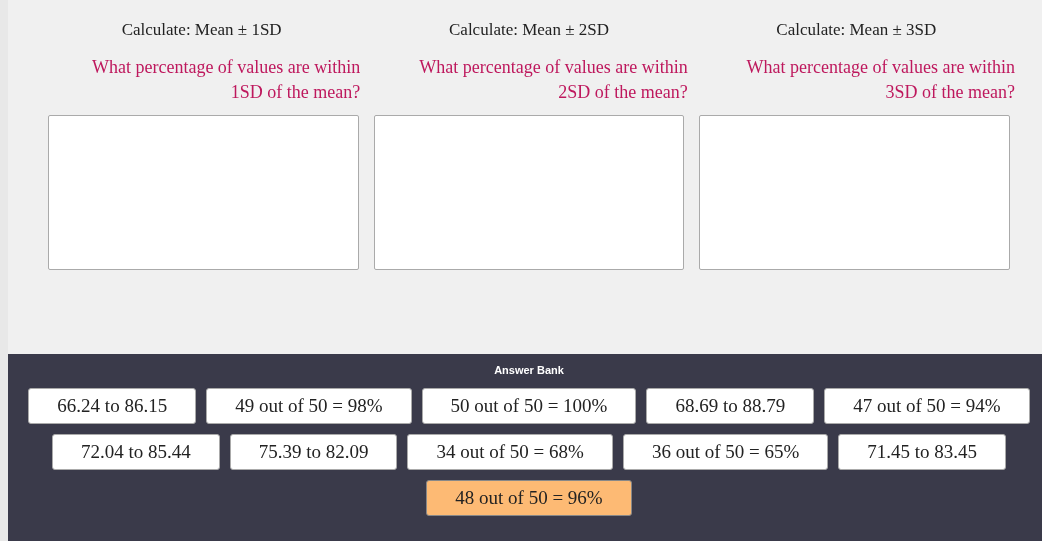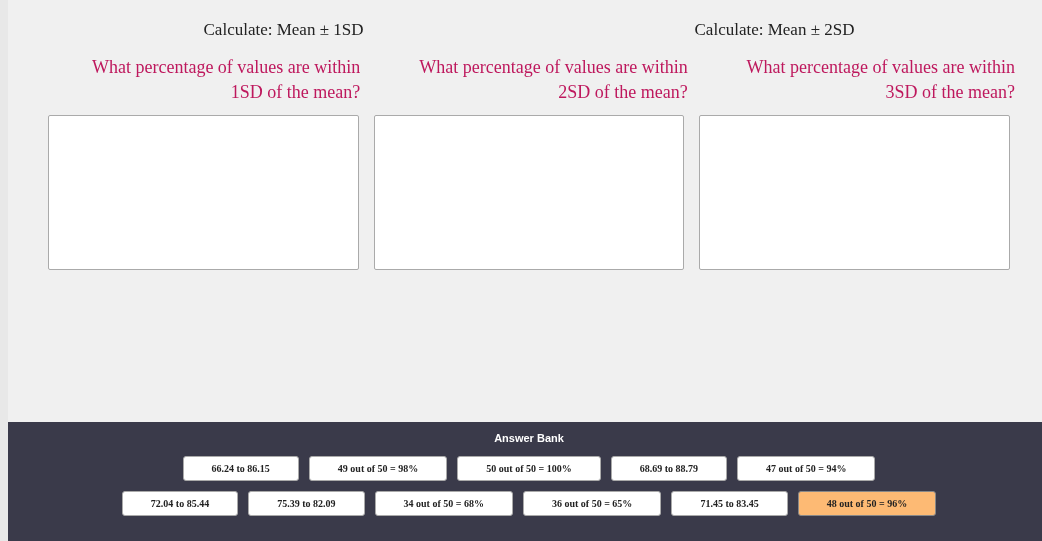--- a/index.html
+++ b/index.html
@@ -78,40 +78,40 @@
       gap: 10px;
       justify-content: center;
       margin-bottom: 10px;
       flex-wrap: wrap;
     }
     .answer-chip {
       background: #fff;
       border: 1.5px solid #aaa;
       border-radius: 3px;
       padding: 6px 28px;
-      font-size: 10px;
+      font-size: 19px;
       color: #222;
       font-family: Georgia, serif;
       cursor: grab;
       white-space: nowrap;
-      font-weight: bold;
     }
     .answer-chip.highlighted {
       background: #fdba74;
       border-color: #888;
     }
   </style>
 </head>
 <body>
 
 <div class="main-container">
   <div class="top-section">
     <div class="columns-header">
       <div class="col-header">Calculate: Mean ± 1SD</div>
       <div class="col-header">Calculate: Mean ± 2SD</div>
+      <div class="col-header">Calculate: Mean ± 3SD</div>
     </div>
     <div class="columns-question">
       <div class="col-question">
         <span>What percentage of values are within</span><br>
         <span>1SD of the mean?</span>
       </div>
       <div class="col-question">
         <span>What percentage of values are within</span><br>
         <span>2SD of the mean?</span>
       </div>

